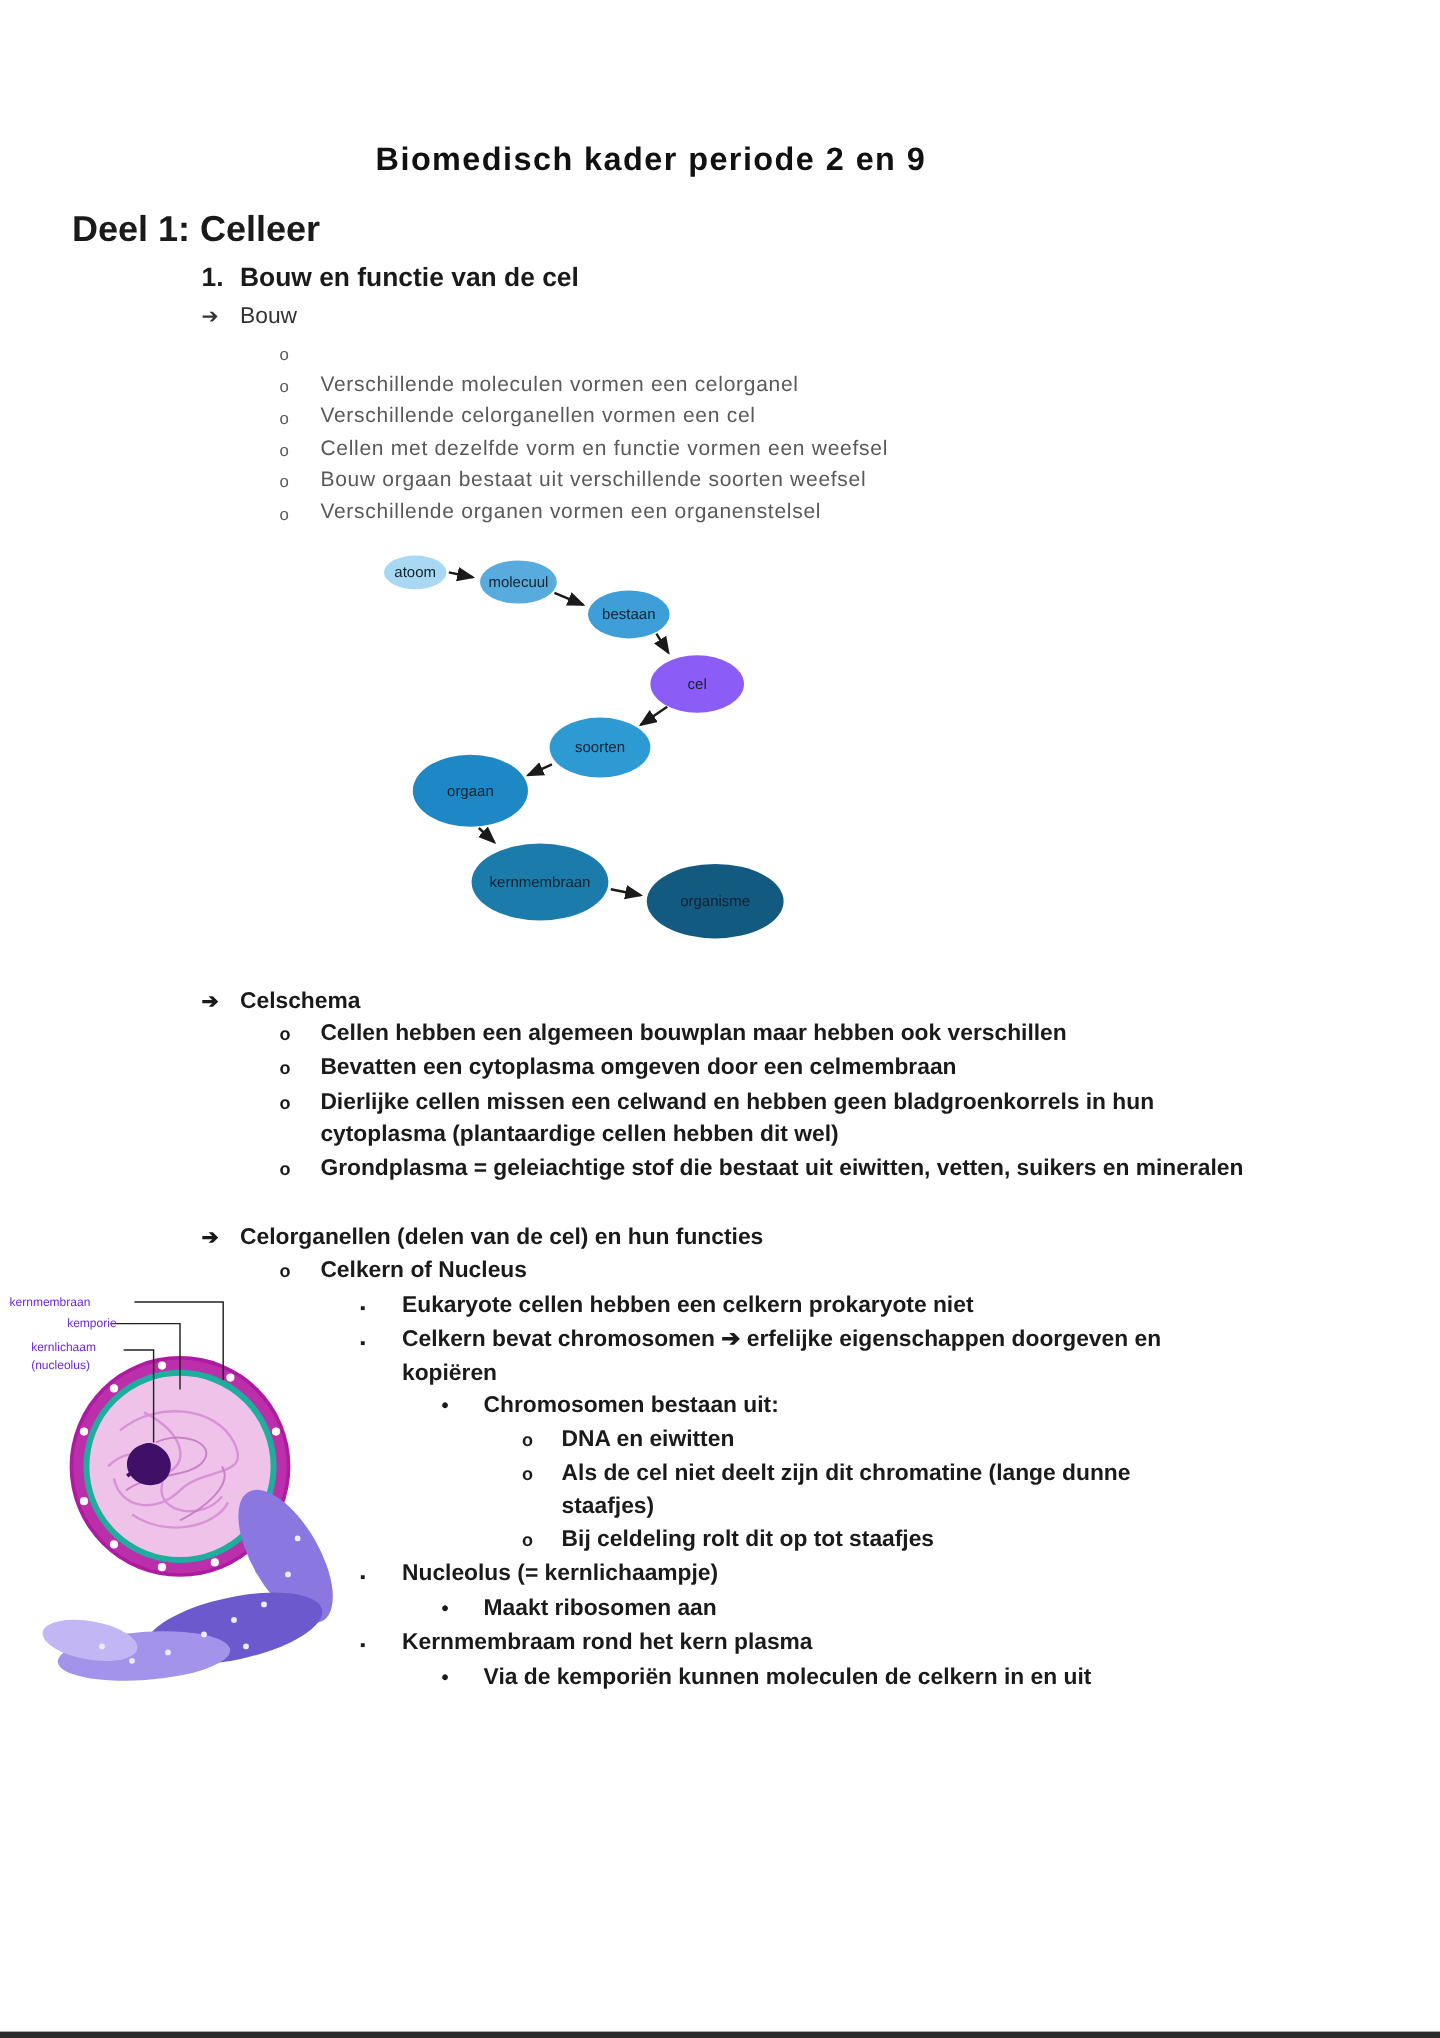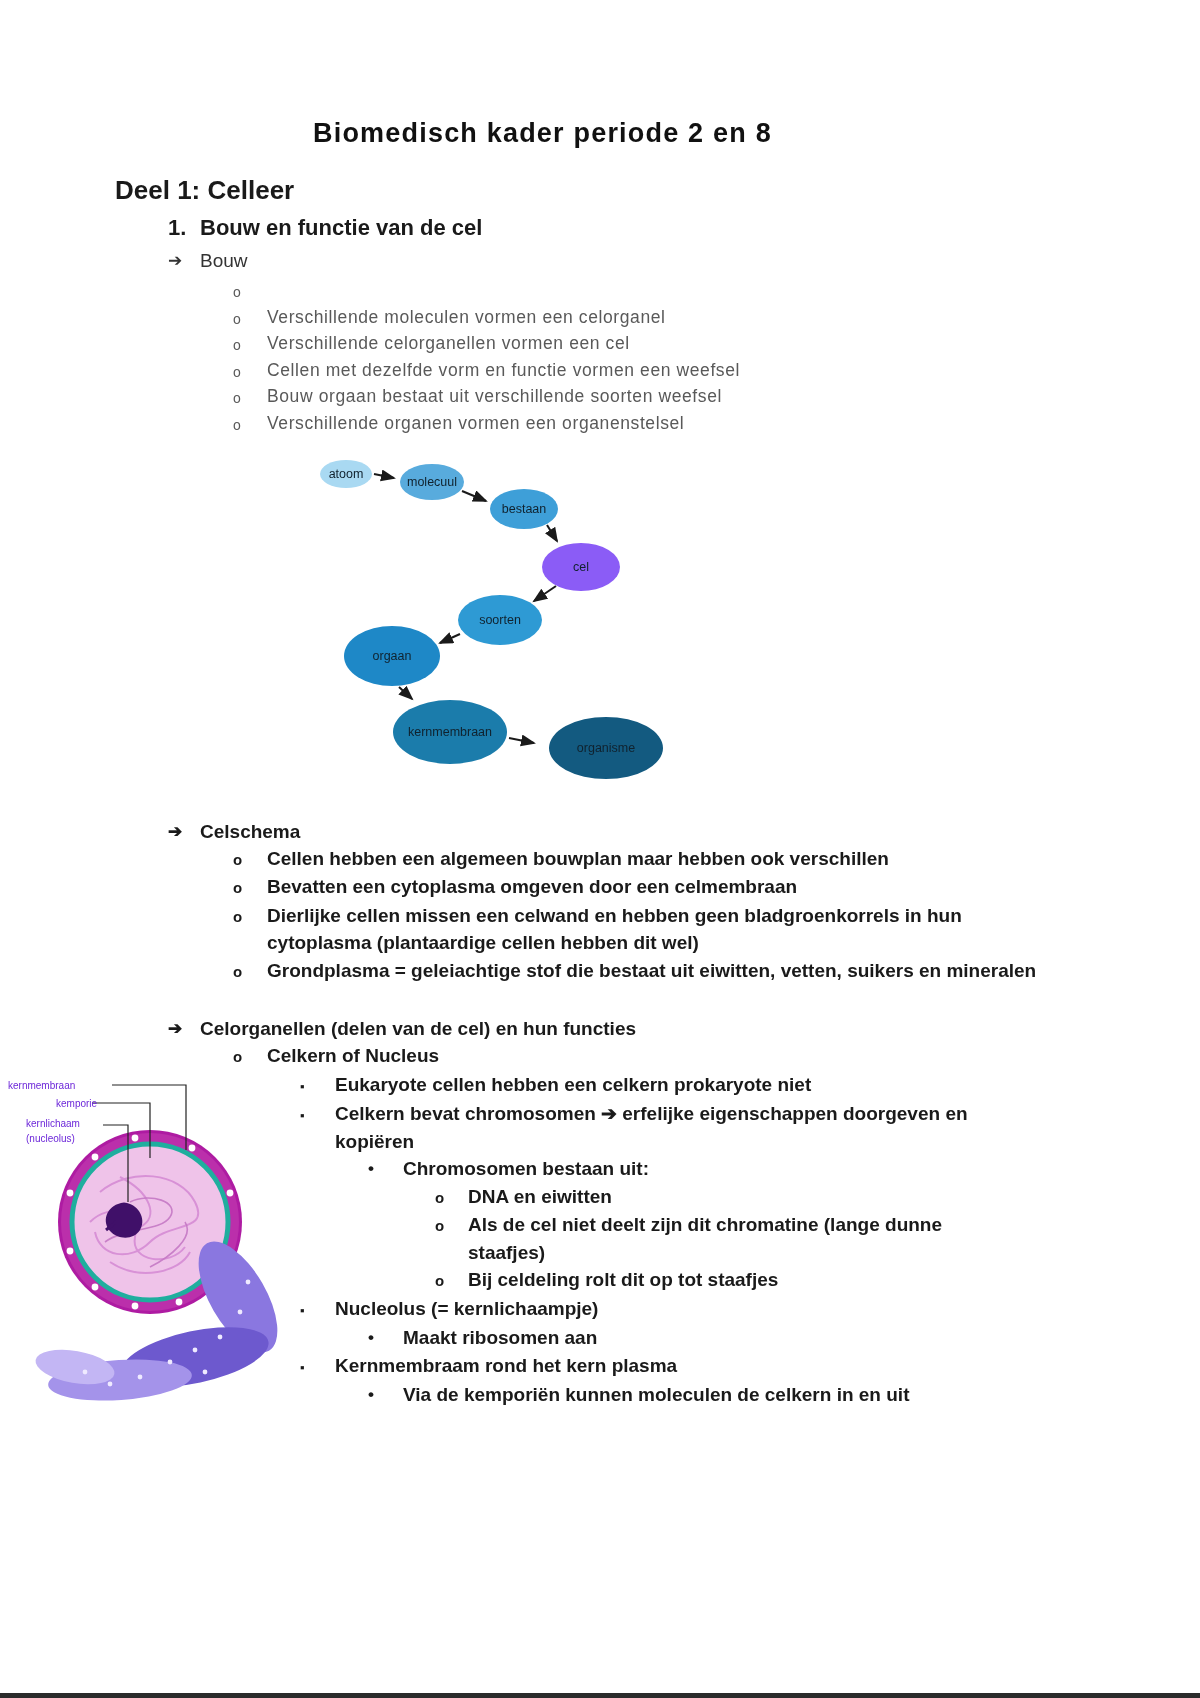--- a/index.html
+++ b/index.html
@@ -14,22 +14,22 @@
     color:#1a1a1a;
   }
   .title{
     margin:118px 0 0 313px;
     font-size:27px;
     font-weight:bold;
     letter-spacing:1.2px;
     color:#111;
   }
   .h-deel{
-    margin:26px 0 0 115px;
-    font-size:26px;
+    margin:26px 0 0 60px;
+    font-size:30px;
     font-weight:bold;
   }
   .row{display:flex;align-items:flex-start;}
   .g{flex:0 0 auto;text-align:left;}
   .t{flex:0 1 auto;}
 
   .lv-sec{padding-left:168px;margin-top:8px;font-size:22px;font-weight:bold;line-height:28px;}
   .lv-sec .g{width:32px;}
 
   .lv-arrow{padding-left:168px;font-size:19px;line-height:27px;}
@@ -76,21 +76,21 @@
     color:#10222e;
     text-align:center;
   }
   .n0{left:20px;top:10px;width:52px;height:28px;}
   .n1{left:100px;top:14px;width:64px;height:36px;}
   .n2{left:190px;top:39px;width:68px;height:40px;}
   .n3{left:242px;top:93px;width:78px;height:48px;}
   .n4{left:158px;top:145px;width:84px;height:50px;}
   .n5{left:44px;top:176px;width:96px;height:60px;}
   .n6{left:93px;top:250px;width:114px;height:64px;}
-  .n7{left:249px;top:267px;width:114px;height:62px;}
+  .n7{left:239px;top:267px;width:114px;height:62px;}
 
   
   .figure{
     position:absolute;
     left:0;
     top:1072px;
     width:310px;
     height:340px;
   }
   .figure svg{position:absolute;left:0;top:0;}
@@ -109,21 +109,21 @@
     position:absolute;
     left:0;bottom:0;width:100%;height:5px;
     background:#2b2b2b;
   }
 </style>
 </head>
 <body>
 
 <div class="page">
 
-  <div class="title">Biomedisch kader periode 2 en 8</div>
+  <div class="title">Biomedisch kader periode 2 en 9</div>
 
   <div class="h-deel">Deel 1: Celleer</div>
 
   <div class="row lv-sec">
     <span class="g">1.</span>
     <span class="t">Bouw en functie van de cel</span>
   </div>
 
   <div class="row lv-arrow row-bouw">
     <span class="g">➔</span>

